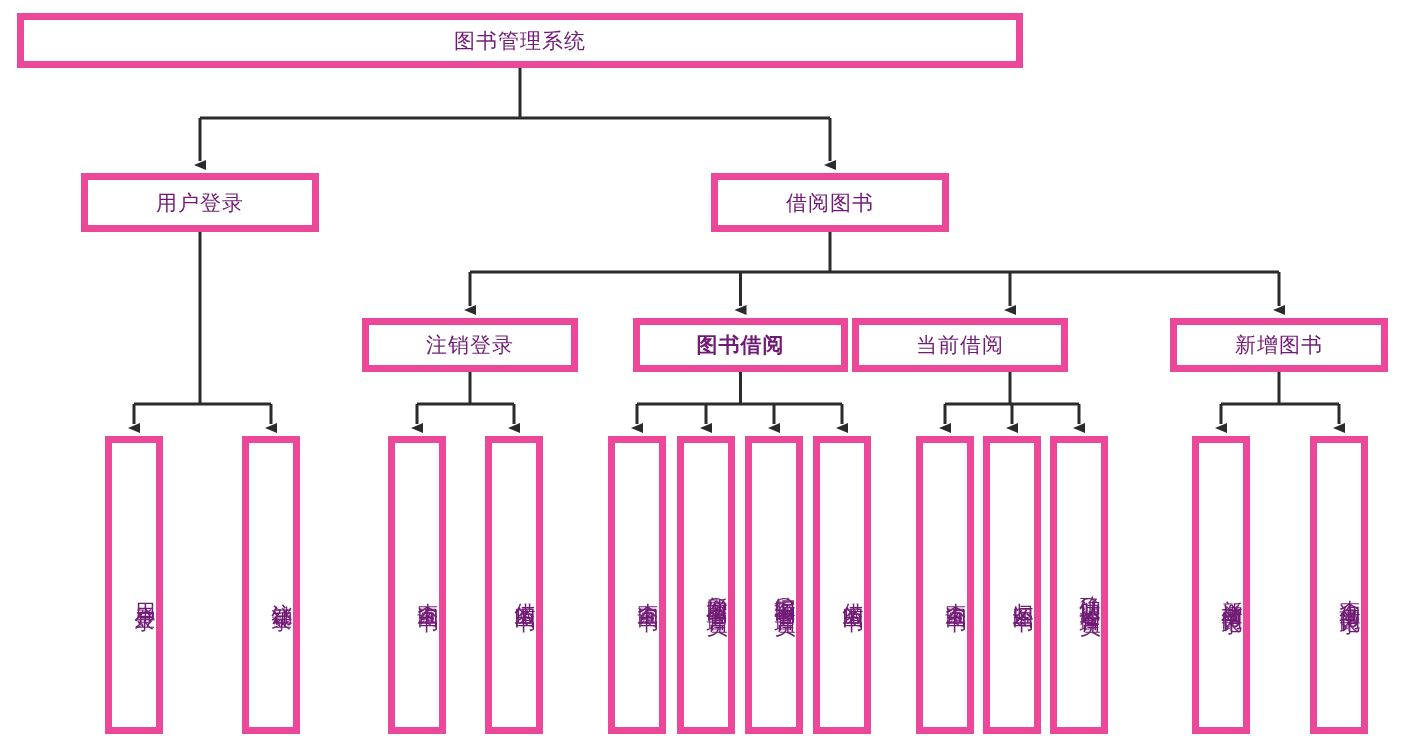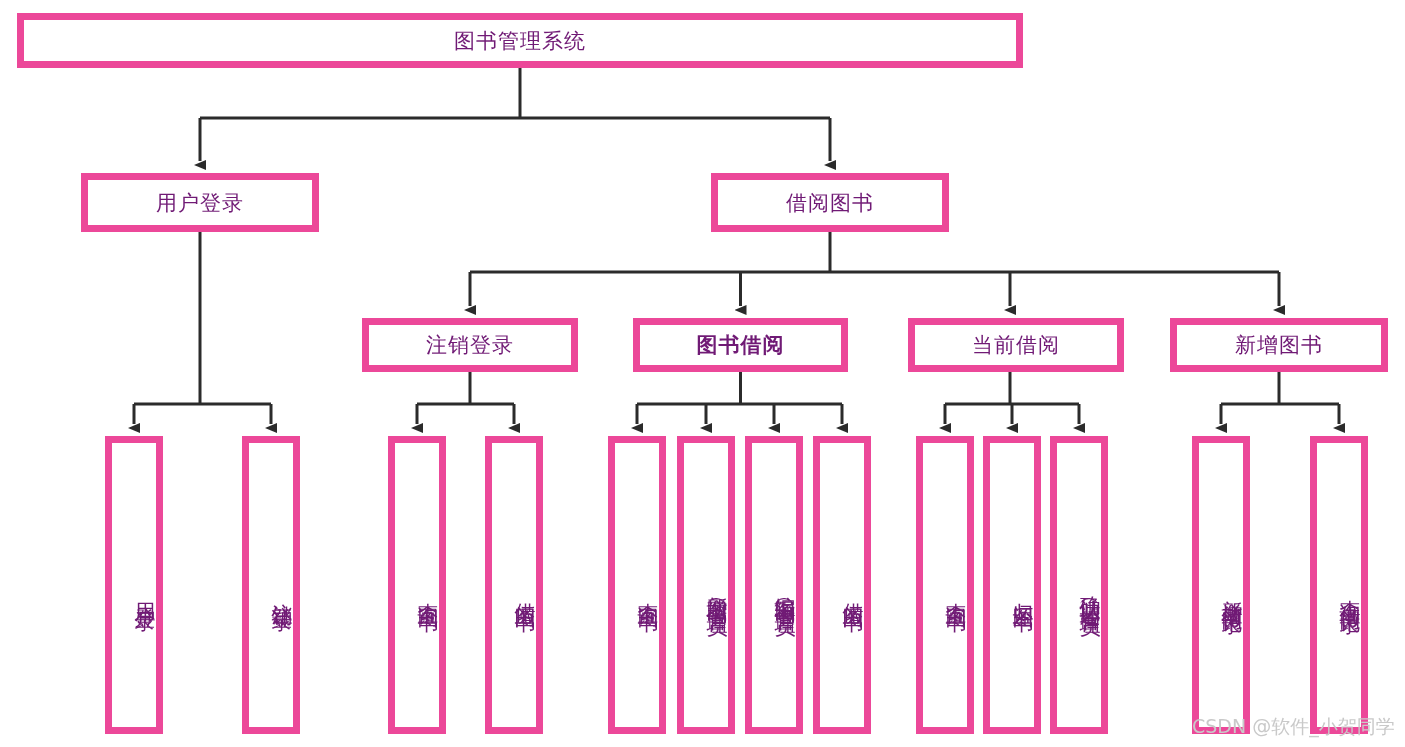--- a/index.html
+++ b/index.html
@@ -75,21 +75,21 @@
       </div>
       <div class="node horiz" style="left: 711px; top: 173px; width: 238px; height: 59px;">
         <span>借阅图书</span>
       </div>
       <div class="node horiz" style="left: 362px; top: 318px; width: 216px; height: 54px;">
         <span>注销登录</span>
       </div>
       <div class="node horiz" style="left: 633px; top: 318px; width: 215px; height: 54px; font-weight: bold;">
         <span>图书借阅</span>
       </div>
-      <div class="node horiz" style="left: 908px; top: 318px; width: 216px; height: 54px;">
+      <div class="node horiz" style="left: 852px; top: 318px; width: 216px; height: 54px;">
         <span>当前借阅</span>
       </div>
       <div class="node horiz" style="left: 1170px; top: 318px; width: 218px; height: 54px;">
         <span>新增图书</span>
       </div>
       <div class="node vert" style="left: 105px; top: 436px; width: 58px; height: 298px;">
         <span>用户登录</span>
       </div>
       <div class="node vert" style="left: 242px; top: 436px; width: 58px; height: 298px;">
         <span>注销登录</span>
@@ -122,14 +122,13 @@
         <span>确认归还（管理员）</span>
       </div>
       <div class="node vert" style="left: 1192px; top: 436px; width: 58px; height: 298px;">
         <span>新增借阅记录</span>
       </div>
       <div class="node vert" style="left: 1310px; top: 436px; width: 58px; height: 298px;">
         <span>查询借阅记录</span>
       </div>
     </div>
 
-  <div class="watermark" style="left: 1192px; top: 714px;">CSDN @软件_小贺同学</div>
 </div>
 
 </body></html>

